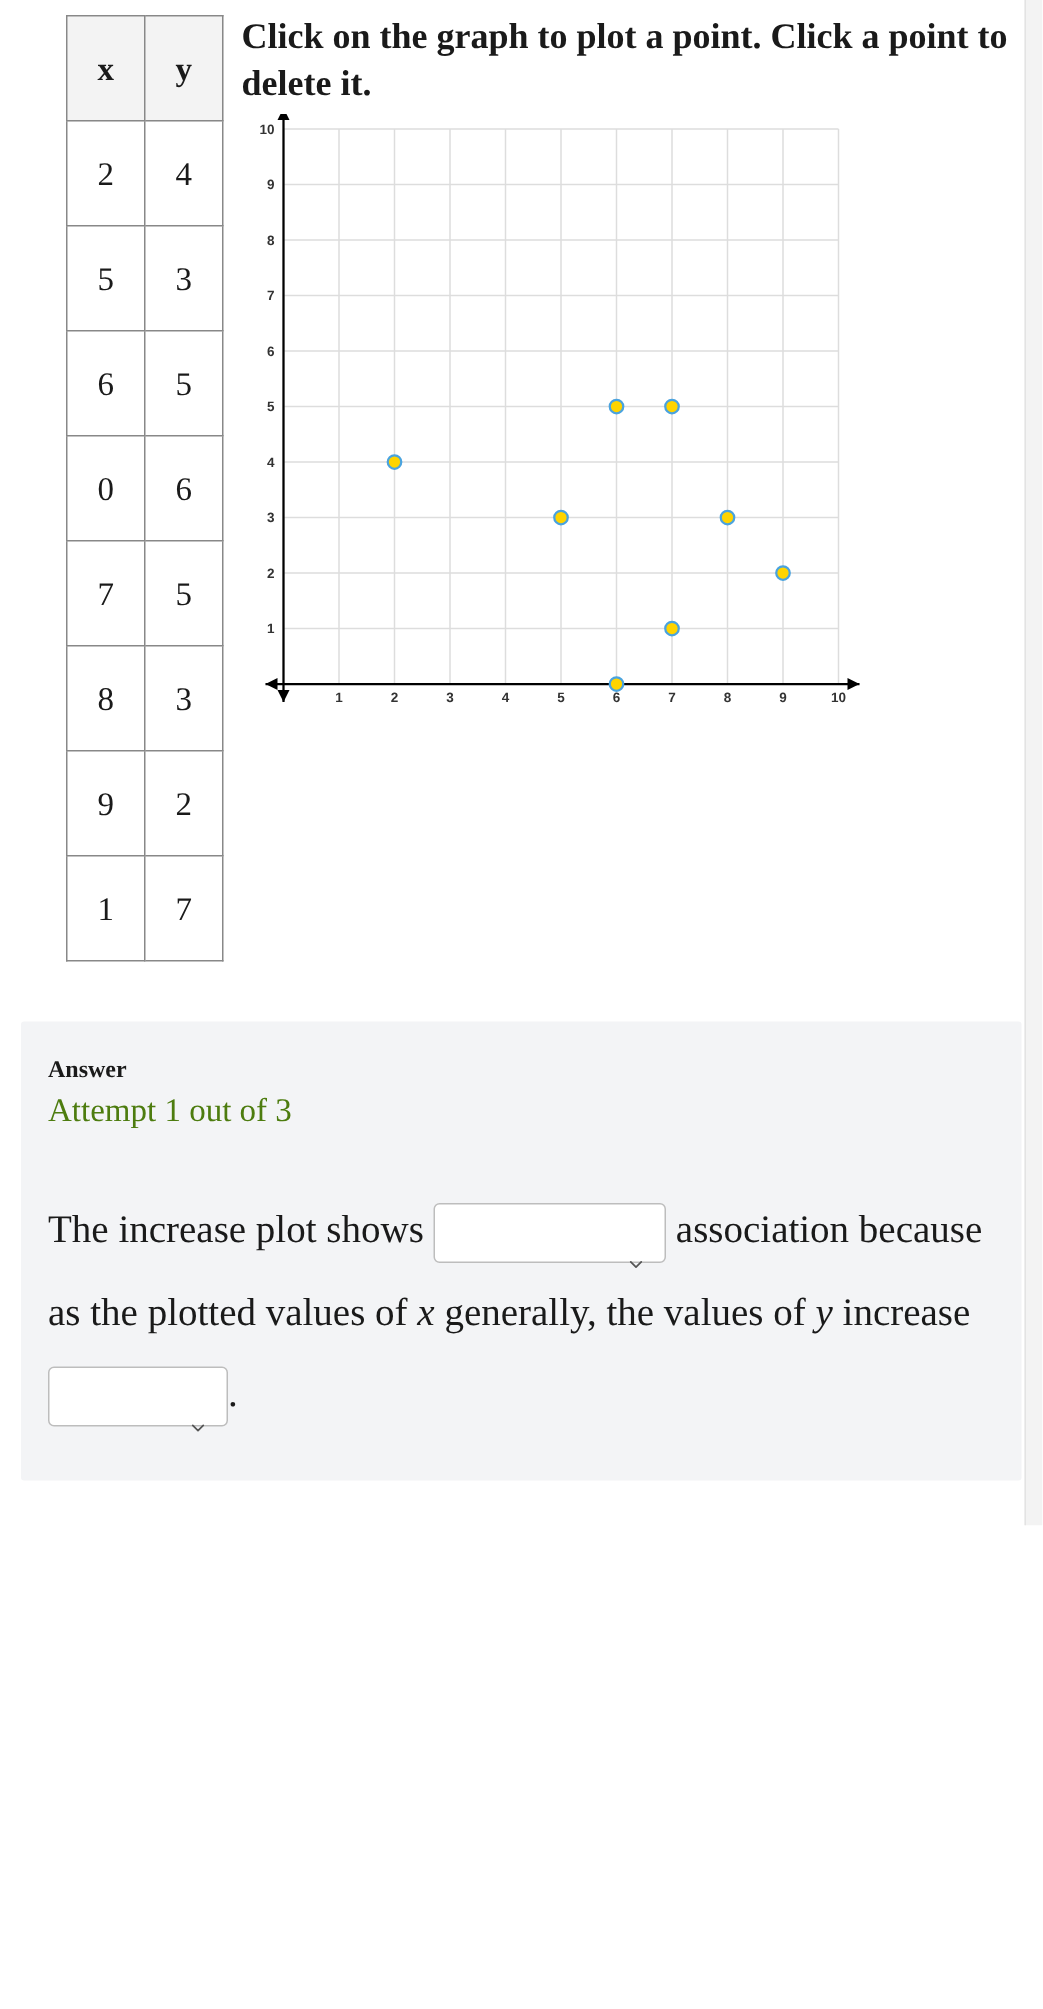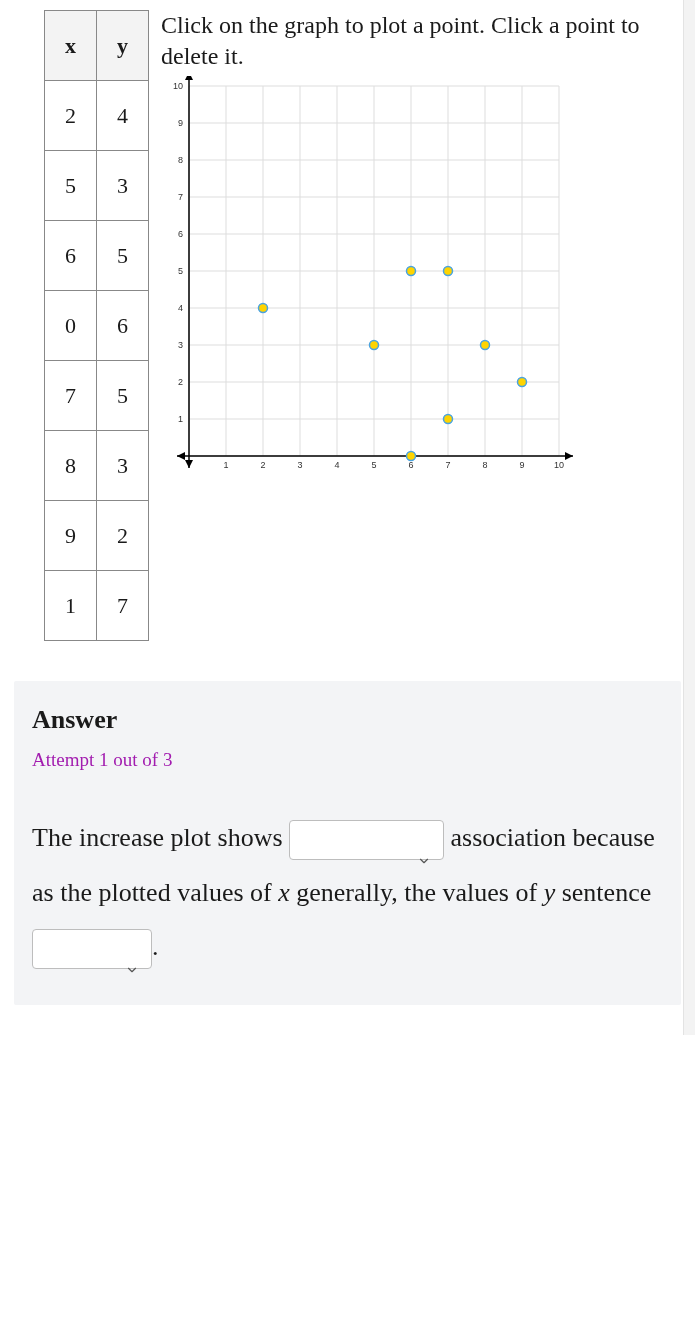--- a/index.html
+++ b/index.html
@@ -36,20 +36,21 @@
     text-align: center;
     vertical-align: middle;
     font-weight: normal;
   }
   .data-table th {
     background: #f3f3f3;
     font-weight: bold;
   }
   .graph-area {
     flex: 1;
+    font-weight: bold;
   }
   .graph-instr {
     font-size: 24px;
     line-height: 1.3;
     margin-bottom: 4px;
   }
   .chart-wrap {
     position: relative;
     width: 420px;
     height: 400px;
@@ -80,26 +81,26 @@
   .arrowhead {
     fill: #000;
   }
   .answer-block {
     background: #f3f4f6;
     padding: 24px 18px 30px 18px;
     border-radius: 2px;
   }
   .answer-heading {
     font-weight: bold;
-    font-size: 26px;
-    margin-bottom: 14px;
+    font-size: 16px;
+    margin-bottom: 4px;
   }
   .attempt-text {
-    color: #a21caf;
-    font-size: 19px;
+    color: #4d7c0f;
+    font-size: 22px;
     margin-bottom: 40px;
   }
   .sentence {
     font-size: 26px;
     line-height: 2.1;
   }
   .math-var {
     font-style: italic;
     font-family: 'Times New Roman', serif;
   }
@@ -259,21 +260,21 @@
     <div class="sentence">
       <span>The increase plot shows </span>
       <span class="select-box">
         <span class="chevron">
           <svg viewBox="0 0 24 24">
               <path d="M6 9l6 6 6-6" fill="none" stroke="#555" stroke-width="2" stroke-linecap="round" stroke-linejoin="round"></path>
             </svg>
         </span>
       </span>
       <span> association because as the plotted values of </span><span class="math-var">x</span><span> generally, the values of </span><span class="math-var">y</span>
-      <span> sentence </span>
+      <span> increase </span>
       <span class="select-box small">
         <span class="chevron">
           <svg viewBox="0 0 24 24">
               <path d="M6 9l6 6 6-6" fill="none" stroke="#555" stroke-width="2" stroke-linecap="round" stroke-linejoin="round"></path>
             </svg>
         </span>
       </span><span class="period">.</span>
     </div>
   </div>
 

